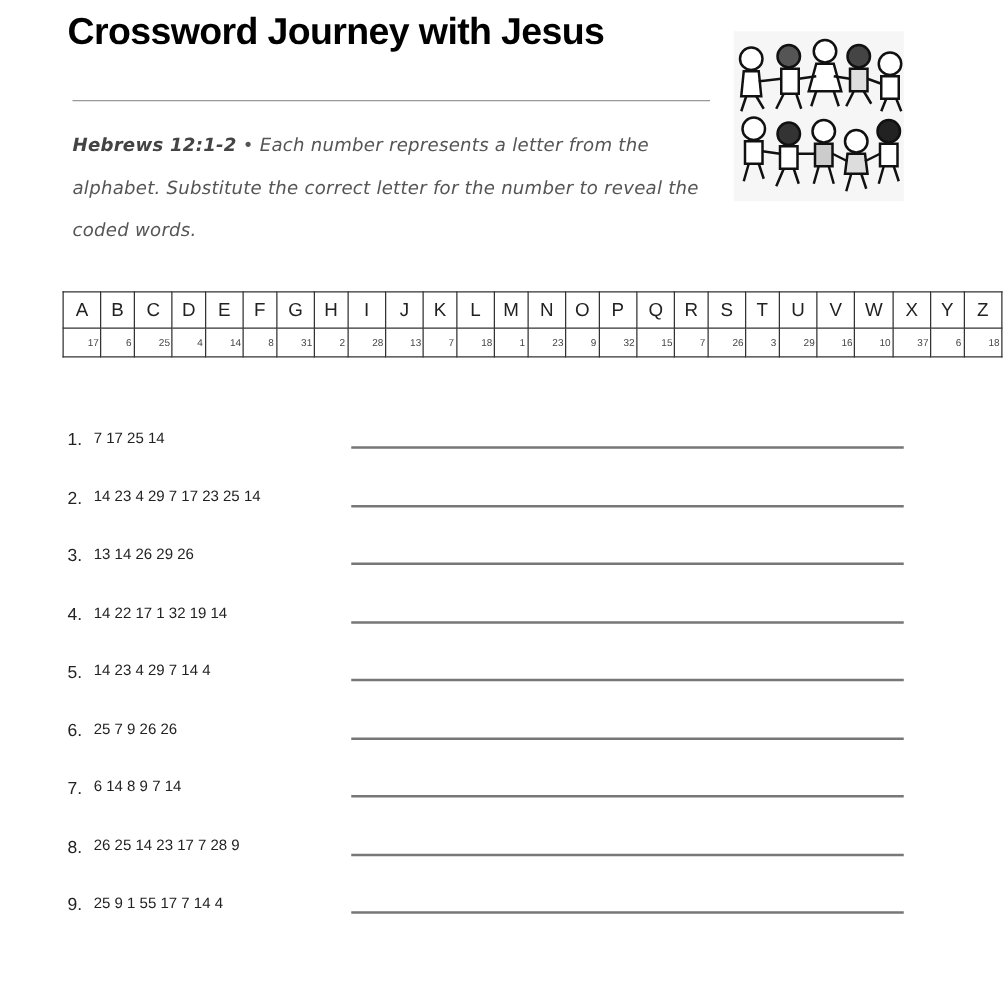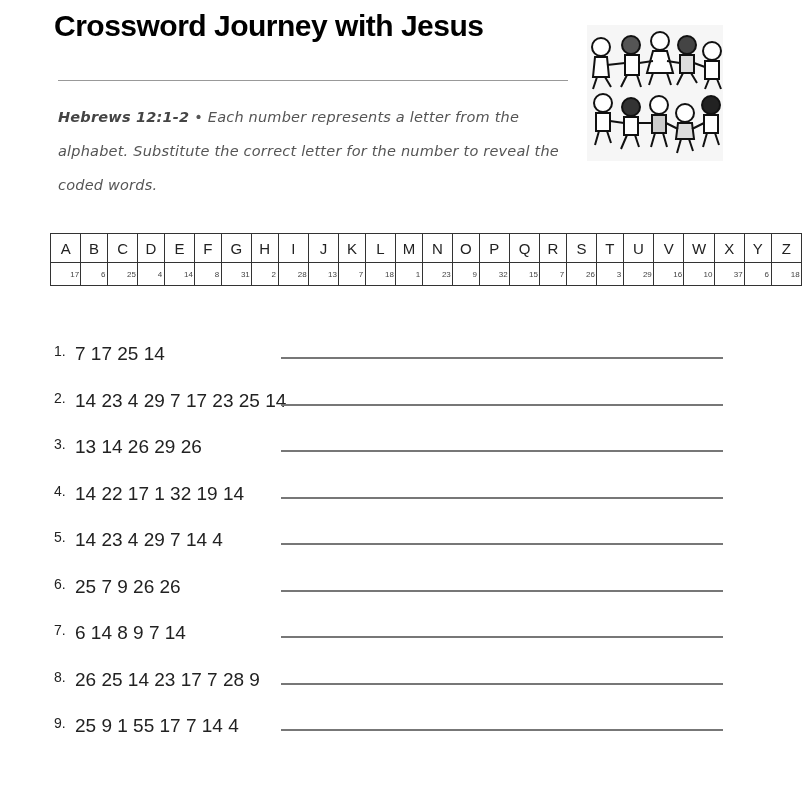--- a/index.html
+++ b/index.html
@@ -9,21 +9,21 @@
   .instructions { position: absolute; left: 54px; top: 96px; width: 520px; font-family: "DejaVu Sans", sans-serif; font-size: 14.5px; line-height: 34px; color: #555; font-style: italic; letter-spacing: 0.2px; margin: 4px; }
   .instructions .ref { font-weight: bold; color: #444; }
   .illustration { position: absolute; left: 587px; top: 25px; width: 136px; height: 136px; background: #f6f6f6; }
   .cipher { position: absolute; left: 50px; top: 233px; border-collapse: collapse; }
   .cipher td { border: 1px solid #333; text-align: center; width: 24.7px; padding: 0; }
   .cipher tr.letters td { height: 28px; font-size: 15px; color: #222; }
   .cipher tr.numbers td { height: 22px; font-size: 8px; color: #444; padding-left: 18px; }
   .clues { position: absolute; left: 54px; top: 340px; width: 680px; }
   .clue { position: relative; height: 46.5px; }
   .clue .num { position: absolute; left: 0; top: 3px; font-size: 14px; color: #222; }
-  .clue .code { position: absolute; left: 21px; top: 3px; font-size: 19px; color: #222; word-spacing: 0px; }
+  .clue .code { position: absolute; left: 21px; top: 3px; font-size: 12px; color: #222; word-spacing: 0px; }
   .clue .line { position: absolute; left: 227px; top: 17px; width: 442px; height: 0; border-top: 2px solid #777; }
 </style>
 </head>
 <body>
 
 <h1 class="title">Crossword Journey with Jesus</h1>
 <div class="rule"></div>
 
 <p class="instructions"><span class="ref">Hebrews 12:1-2</span><span> • </span><span>Each number represents a letter from the alphabet. Substitute the correct letter for the number to reveal the coded words.</span></p>
 

